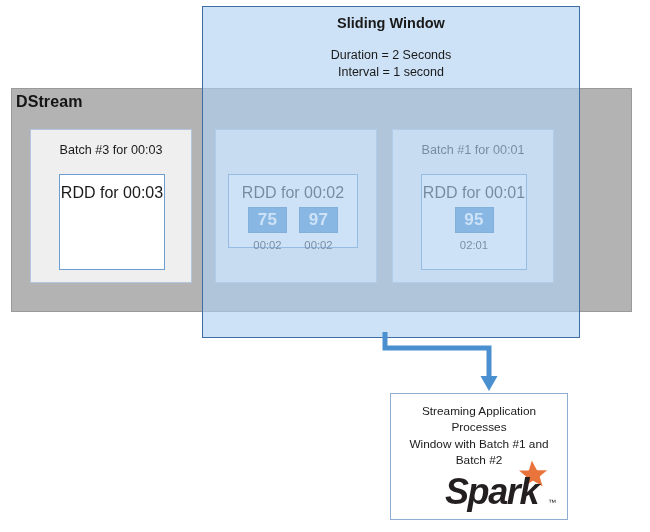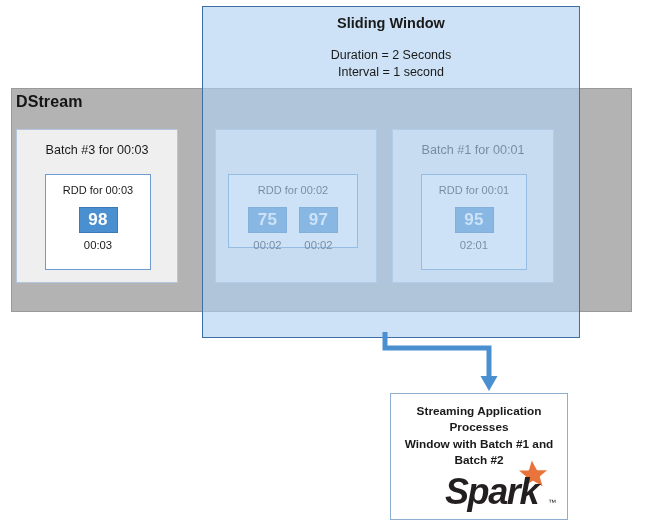--- a/index.html
+++ b/index.html
@@ -31,38 +31,38 @@
     text-align:center;line-height:1.32;
   }
   #sliding-window-text .sw-title{font-size:14.5px;font-weight:700;display:block;margin-bottom:14px;}
   #sliding-window-text .sw-line{font-size:12.5px;display:block;}
 
   
   .batch-box{
     position:absolute;top:129px;width:162px;height:154px;
     background:#efefef;border:1px solid #b4c6dd;box-sizing:border-box;
   }
-  #batch-3{left:16px;}
+  #batch-3{left:30px;}
   #batch-2{left:215px;}
   #batch-1{left:392px;}
   .batch-label{
     position:absolute;left:0;top:13px;width:100%;
     text-align:center;font-size:12.6px;color:#1a1a1a;
   }
 
   
   .rdd-box{
     position:absolute;top:44px;background:#ffffff;
     border:1px solid #6f9cce;box-sizing:border-box;
   }
   .rdd-single{left:28px;width:106px;height:96px;}
   .rdd-double{left:12px;width:130px;height:74px;}
   .rdd-label{
     position:absolute;left:0;top:9px;width:100%;
-    text-align:center;font-size:11px;color:#1a1a1a;
+    text-align:center;font-size:16px;color:#1a1a1a;
   }
   .rdd-cells{
     position:absolute;left:0;top:32px;width:100%;
     display:flex;justify-content:center;gap:12px;
   }
   .cell{display:flex;flex-direction:column;align-items:center;}
   .cell-value{
     width:39px;height:26px;background:#4a8fd0;border:1px solid #3a7ab8;
     color:#ffffff;font-size:17px;font-weight:700;
     display:flex;align-items:center;justify-content:center;
@@ -73,44 +73,38 @@
   
   #connector-arrow{position:absolute;left:370px;top:332px;width:140px;height:62px;}
 
   
   #output-box{
     position:absolute;left:390px;top:393px;width:178px;height:127px;
     background:#ffffff;border:1px solid #8fadd0;box-sizing:border-box;
   }
   #output-text{
     position:absolute;left:0;top:9px;width:100%;
-    text-align:center;font-size:11.8px;font-weight:700;line-height:1.38;
+    text-align:center;font-size:11.8px;font-weight:400;line-height:1.38;
     color:#1a1a1a;padding:0 6px;box-sizing:border-box;
   }
   #output-text span{display:block;}
   #spark-logo{position:absolute;left:52px;top:62px;width:122px;height:58px;}
 </style>
 </head>
 <body>
 
 <div class="canvas">
 
   <div id="dstream-box"></div>
   <div id="dstream-title">DStream</div>
 
   <div class="batch-box" id="batch-3">
     <div class="batch-label">Batch #3 for 00:03</div>
     <div class="rdd-box rdd-single">
       <div class="rdd-label">RDD for 00:03</div>
-      <div class="rdd-cells">
-        <div class="cell">
-          <div class="cell-value">98</div>
-          <div class="cell-time">00:03</div>
-        </div>
-      </div>
     </div>
   </div>
 
   <div class="batch-box" id="batch-2">
     <div class="rdd-box rdd-double">
       <div class="rdd-label">RDD for 00:02</div>
       <div class="rdd-cells">
         <div class="cell">
           <div class="cell-value">75</div>
           <div class="cell-time">00:02</div>

